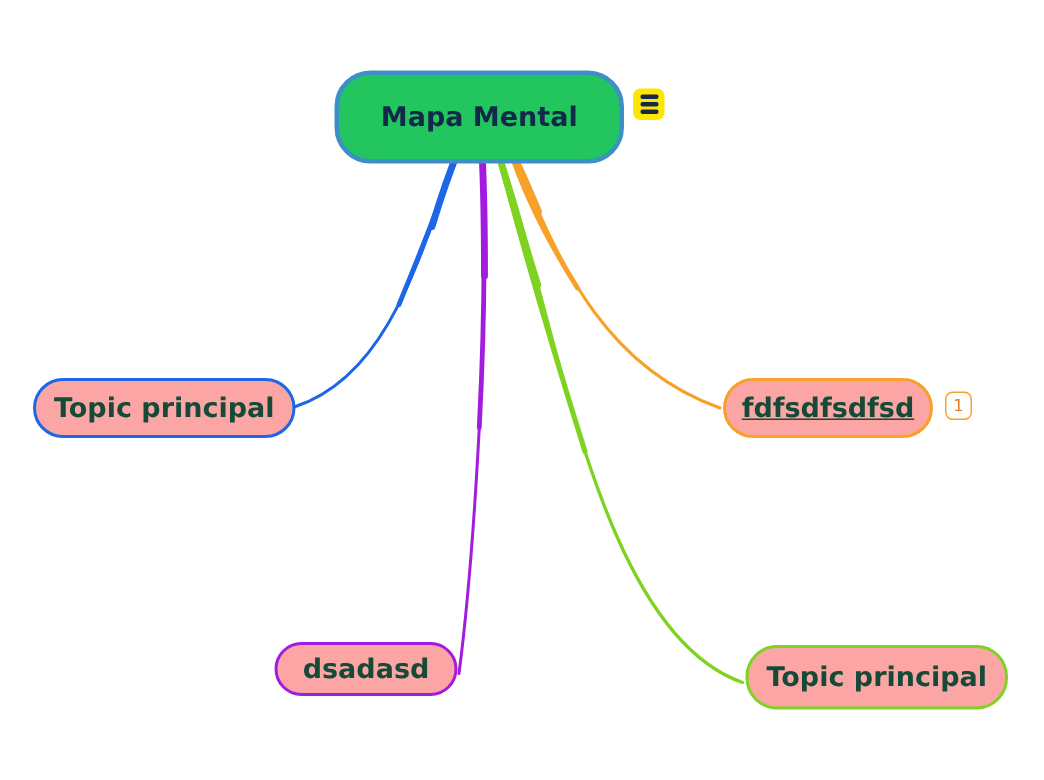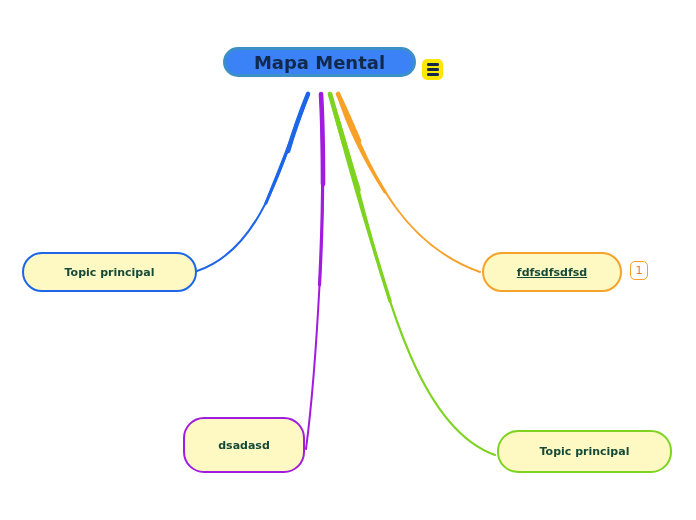--- a/index.html
+++ b/index.html
@@ -16,55 +16,55 @@
     overflow: hidden;
   }
   .connector-layer {
     position: absolute;
     left: 0; top: 0;
     width: 696px; height: 520px;
     pointer-events: none;
   }
   .node {
     position: absolute;
-    background: #fef9c3;
+    background: #fca5a5;
     display: flex;
     align-items: center;
     justify-content: center;
     font-weight: bold;
-    font-size: 11px;
+    font-size: 18px;
     color: #164A38;
     border-radius: 21px;
     box-sizing: border-box;
     white-space: nowrap;
     cursor: pointer;
   }
   .node-root {
     left: 223px; top: 47px;
-    width: 193px; height: 30px;
-    background: #3b82f6;
+    width: 193px; height: 62px;
+    background: #22c55e;
     border: 3px solid #3D8FC7;
     border-radius: 24px;
     font-size: 18px;
     color: #12294B;
   }
   .node-left {
     left: 22px; top: 252px;
     width: 175px; height: 40px;
     border: 2px solid #1E66E8;
   }
   .node-right {
     left: 482px; top: 252px;
     width: 140px; height: 40px;
     border: 2px solid #F7A128;
     text-decoration: underline;
   }
   .node-bottom-center {
-    left: 183px; top: 417px;
-    width: 122px; height: 56px;
+    left: 183px; top: 428px;
+    width: 122px; height: 36px;
     border: 2.5px solid #A21CDF;
   }
   .node-bottom-right {
     left: 497px; top: 430px;
     width: 175px; height: 43px;
     border: 2px solid #7ED321;
   }
   .menu-chip {
     position: absolute;
     left: 422px; top: 59px;

